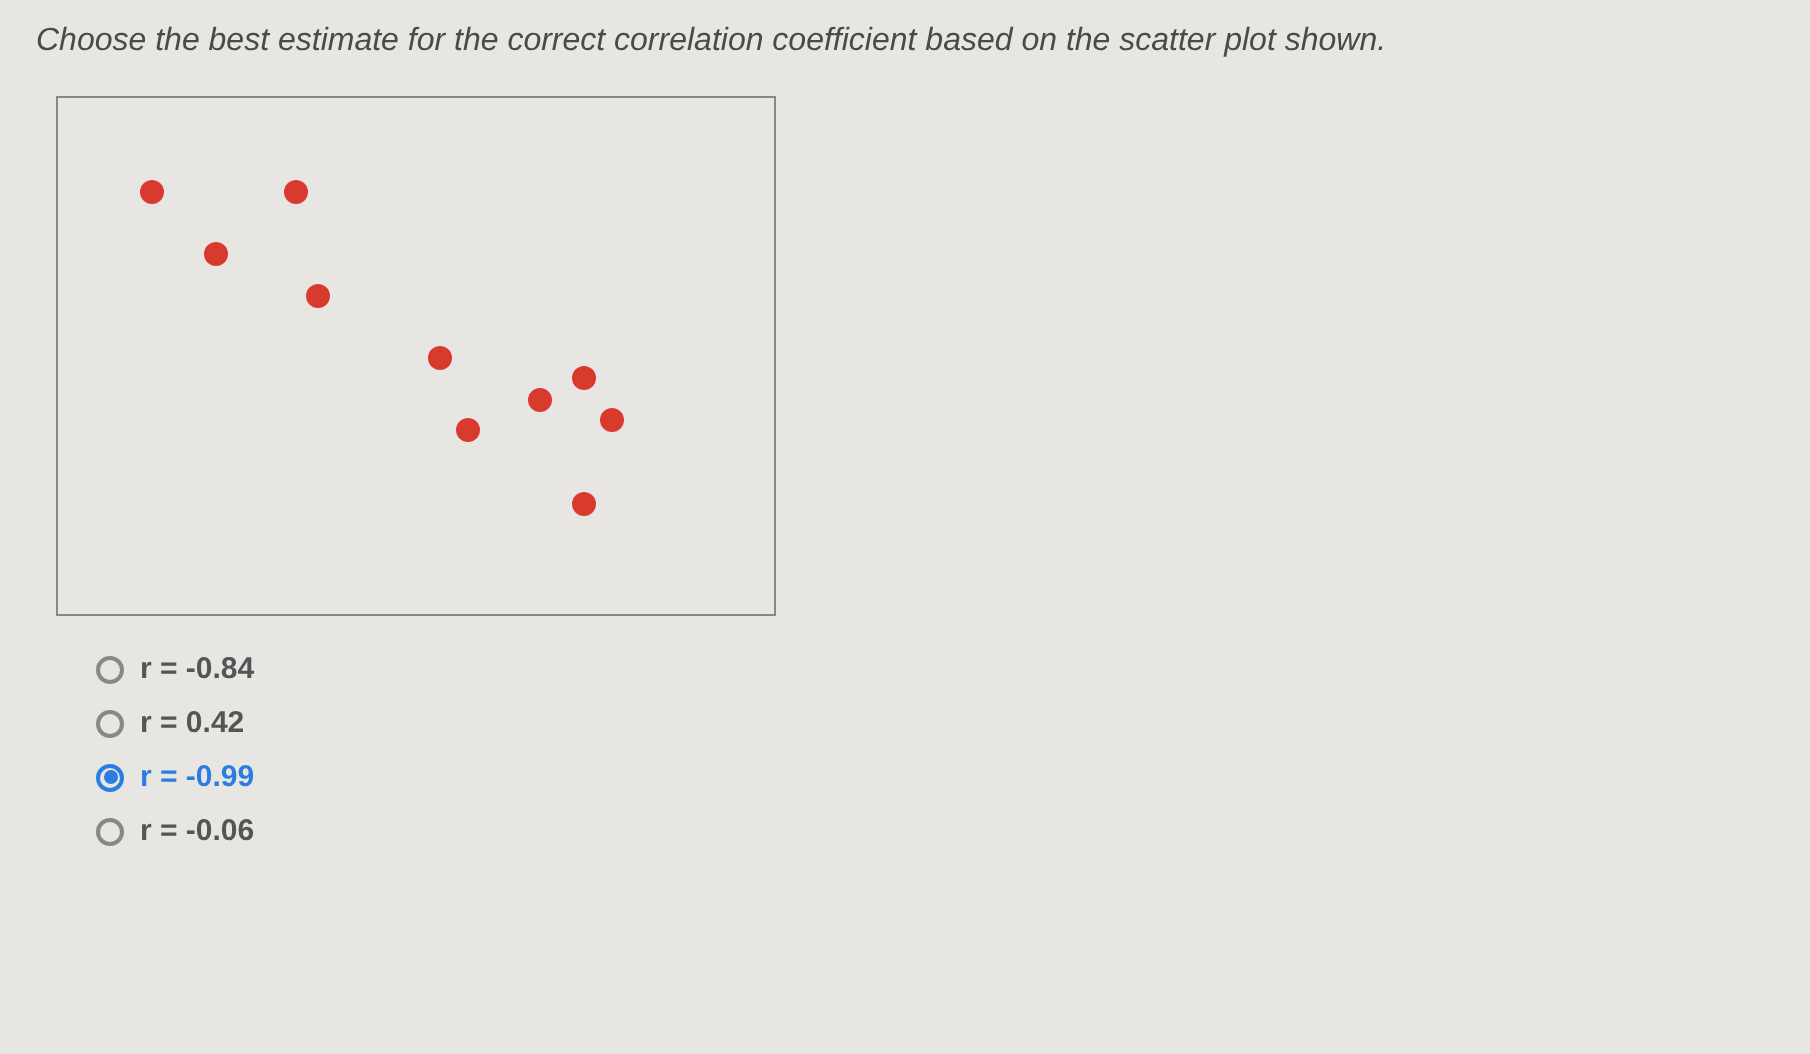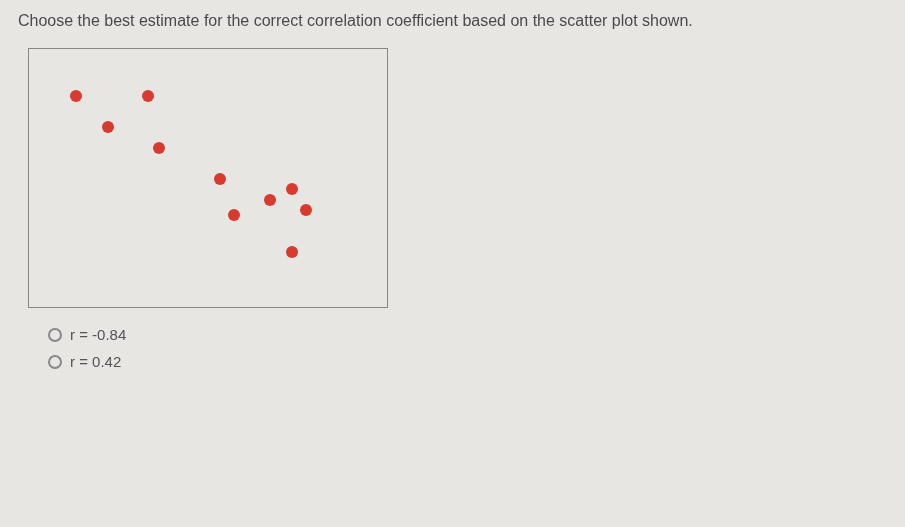--- a/index.html
+++ b/index.html
@@ -12,20 +12,21 @@
       background: #e8e6e3;
       width: 905px;
       height: 527px;
       padding: 12px 18px;
       color: #3a3a3a;
     }
     .question-text {
       font-size: 16px;
       color: #4a4a4a;
       margin-bottom: 18px;
+      font-style: italic;
     }
     .plot-border {
       border: 1px solid #888;
       width: 360px;
       height: 260px;
       position: relative;
       background: #e8e6e3;
       margin-left: 10px;
       margin-bottom: 18px;
     }
@@ -39,20 +40,21 @@
     }
     .options {
       margin-left: 30px;
     }
     .option {
       display: flex;
       align-items: center;
       margin-bottom: 10px;
       font-size: 15px;
       color: #555;
+      font-weight: bold;
     }
     .radio {
       width: 14px;
       height: 14px;
       border-radius: 50%;
       border: 2px solid #888;
       margin-right: 8px;
       display: inline-flex;
       align-items: center;
       justify-content: center;
@@ -94,13 +96,21 @@
 
 <div class="options">
   <div class="option">
     <span class="radio"></span>
     <span class="label">r = -0.84</span>
   </div>
   <div class="option">
     <span class="radio"></span>
     <span class="label">r = 0.42</span>
   </div>
+  <div class="option selected-opt">
+    <span class="radio selected"></span>
+    <span class="label">r = -0.99</span>
+  </div>
+  <div class="option">
+    <span class="radio"></span>
+    <span class="label">r = -0.06</span>
+  </div>
 </div>
 
 </body></html>

